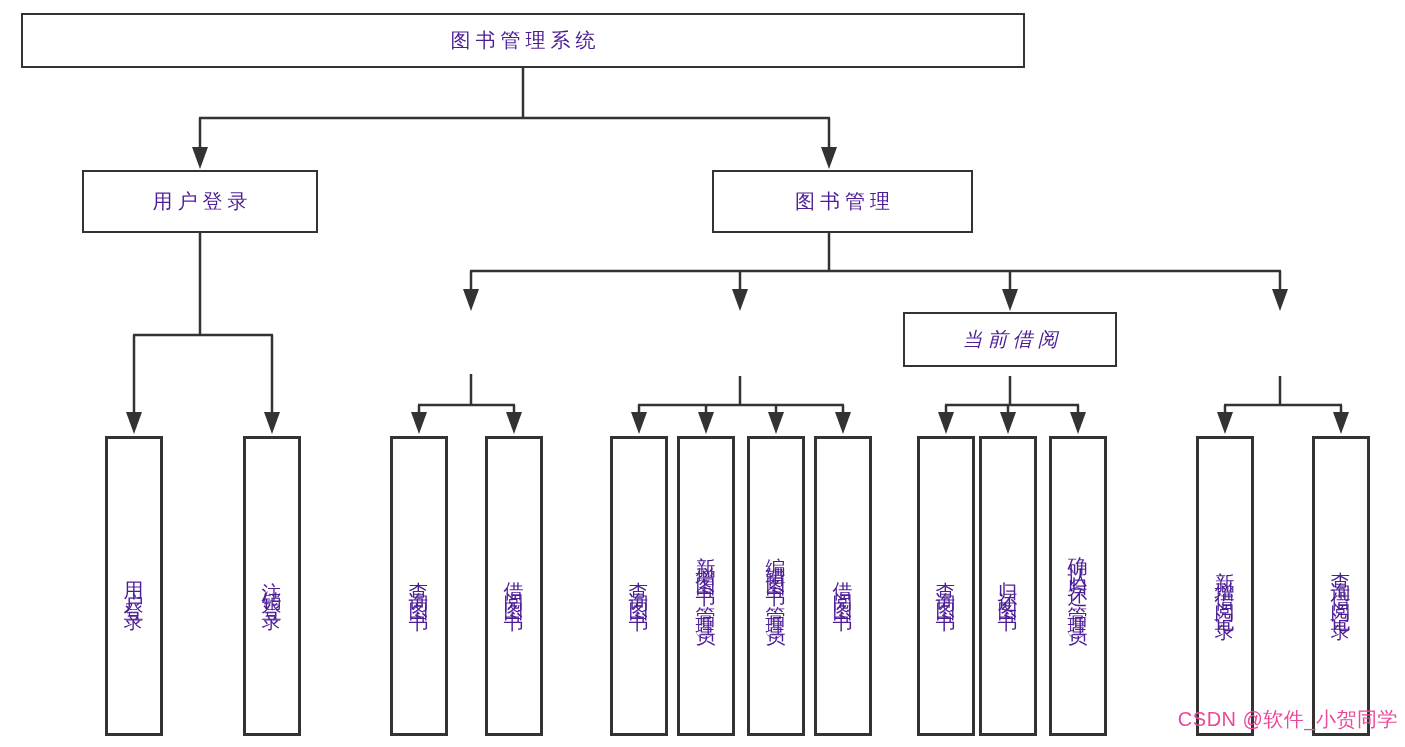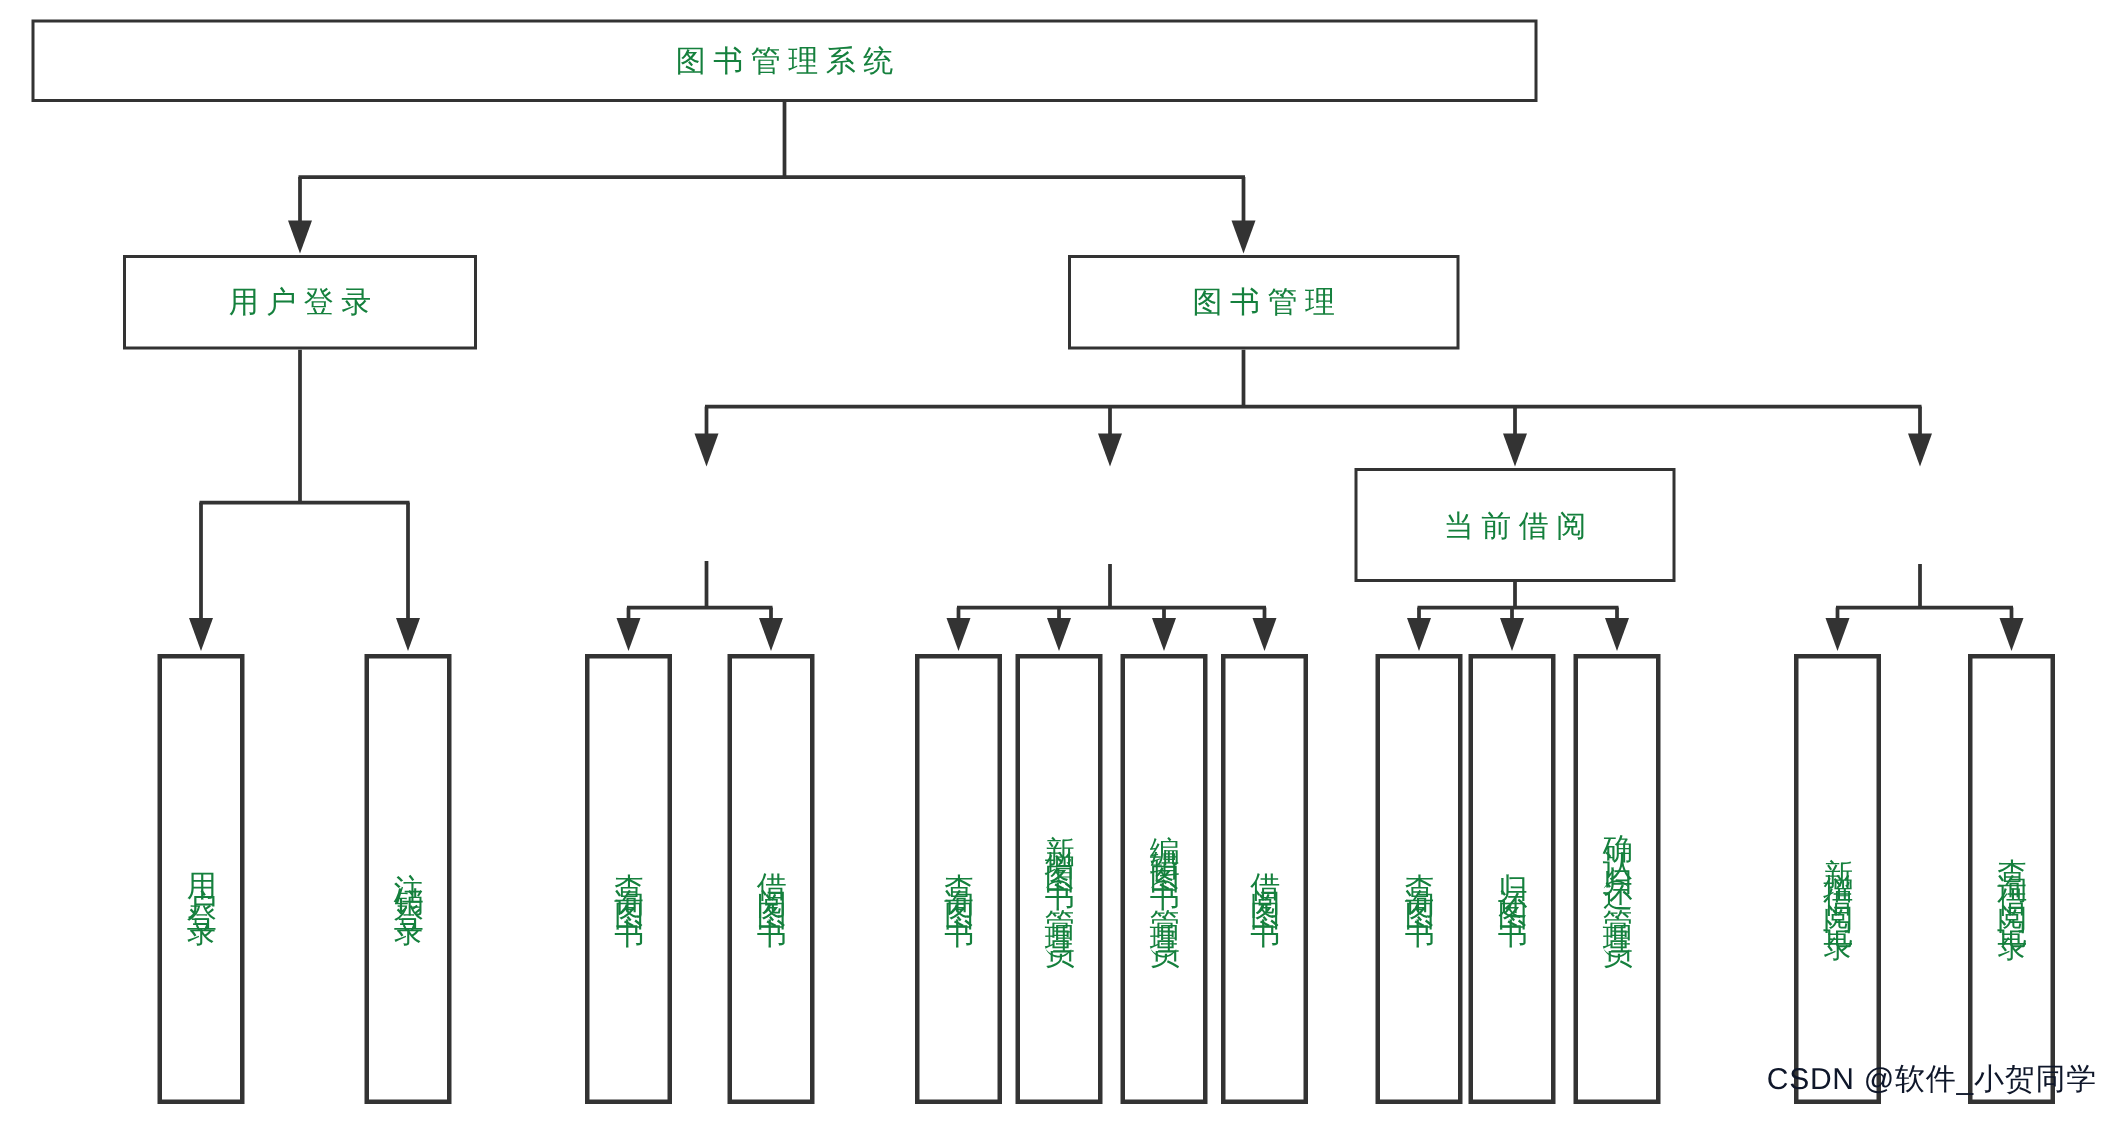--- a/index.html
+++ b/index.html
@@ -23,21 +23,21 @@
     position: absolute;
     background: #ffffff;
     border: 2.5px solid #333333;
     box-sizing: border-box;
     display: flex;
     align-items: center;
     justify-content: center;
     z-index: 2;
   }
   .box .lbl {
-    color: #15803d;
+    color: #4c1d95;
     font-size: 20px;
     letter-spacing: 5px;
     text-indent: 5px;
     white-space: nowrap;
   }
   .leaf {
     border-width: 3px;
   }
   .leaf .lbl {
     writing-mode: vertical-rl;
@@ -45,21 +45,21 @@
     letter-spacing: 10px;
     text-indent: 0;
     line-height: 1;
     white-space: nowrap;
   }
   #watermark {
     position: absolute;
     top: 706px;
     right: 7px;
     z-index: 3;
-    color: #0f172a;
+    color: #ec4899;
     font-size: 20px;
     letter-spacing: 0.5px;
     white-space: nowrap;
     text-align: center;
   }
 </style>
 </head>
 <body>
 
 <div id="canvas">
@@ -144,21 +144,21 @@
     <span class="lbl">图书管理系统</span>
   </div>
 
   <div class="box" style="left:82px; top:170px; width:236px; height:63px;">
     <span class="lbl">用户登录</span>
   </div>
   <div class="box" style="left:712px; top:170px; width:261px; height:63px;">
     <span class="lbl">图书管理</span>
   </div>
 
-  <div class="box" style="left:903px; top:312px; width:214px; height:76px;">
+  <div class="box" style="left:903px; top:312px; width:214px; height:55px;font-style:italic;">
     <span class="lbl">当前借阅</span>
   </div>
 
   <div class="box leaf" style="left:105px; top:436px; width:58px; height:300px;">
     <span class="lbl">用户登录</span>
   </div>
   <div class="box leaf" style="left:243px; top:436px; width:58px; height:300px;">
     <span class="lbl">注销登录</span>
   </div>
 

